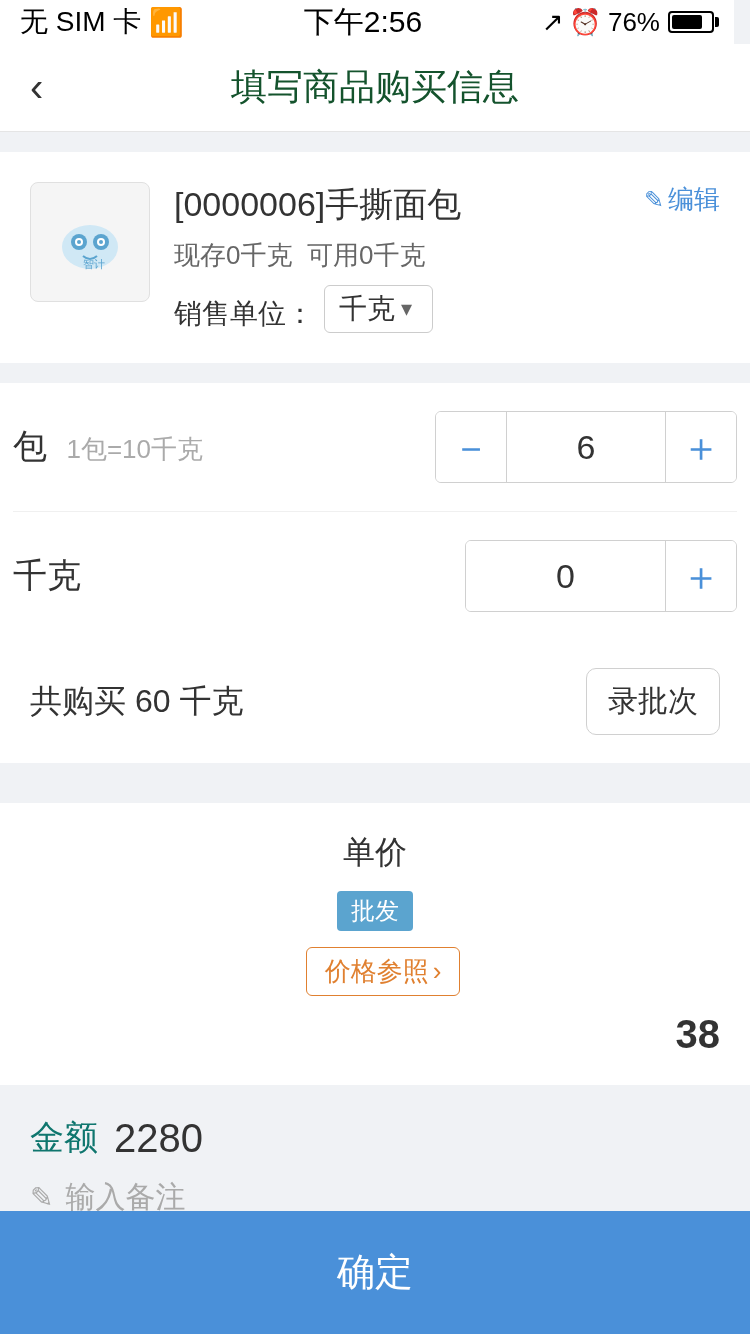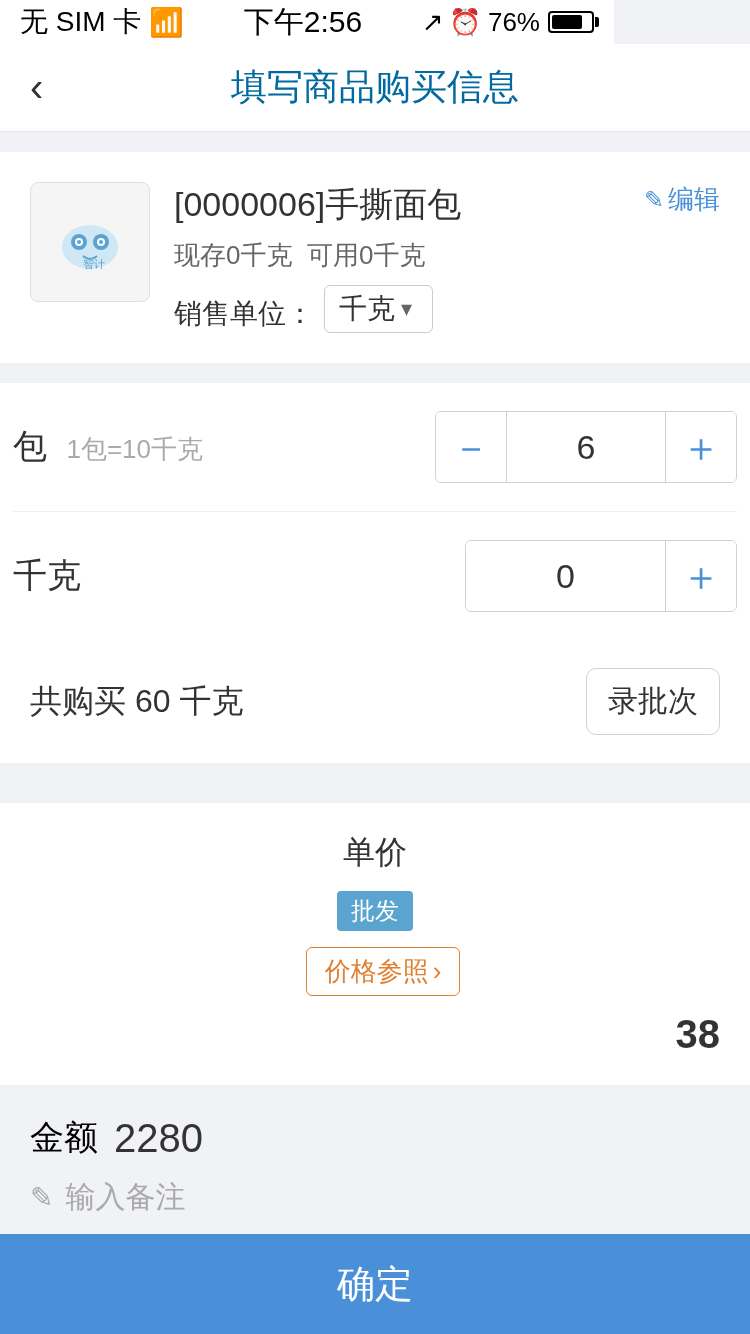--- a/index.html
+++ b/index.html
@@ -8,21 +8,21 @@
       width: 750px;
       min-height: 1334px;
       font-family: -apple-system, "PingFang SC", "Helvetica Neue", Arial, sans-serif;
       background: #f0f2f5;
       font-size: 32px;
       color: #333;
     }
 
     
     .status-bar {
-      width: 614px;
+      width: 734px;
       height: 44px;
       background: #fff;
       display: flex;
       align-items: center;
       justify-content: space-between;
       padding: 16px 20px;
       font-size: 28px;
       color: #000;
     }
     .status-left { display: flex; align-items: center; gap: 8px; }
@@ -70,21 +70,21 @@
     .nav-back {
       position: absolute;
       left: 30px;
       font-size: 40px;
       color: #333;
       cursor: pointer;
     }
     .nav-title {
       font-size: 36px;
       font-weight: 500;
-      color: #0369a1;
+      color: #14532d;
     }
 
     
     .product-card {
       background: #fff;
       margin-top: 20px;
       padding: 30px;
       display: flex;
       align-items: flex-start;
       gap: 24px;
@@ -270,35 +270,35 @@
       margin-left: 16px;
     }
     .price-value { margin-left: auto; font-size: 40px; color: #333; font-weight: 700; }
 
     
     .amount-section {
       background: #f0f2f5;
       padding: 30px 30px 20px;
     }
     .amount-row { display: flex; align-items: center; gap: 16px; margin-bottom: 16px; }
-    .amount-label { font-size: 34px; color: #000000; }
+    .amount-label { font-size: 34px; color: #0f766e; }
     .amount-value { font-size: 40px; color: #333; font-weight: 400; }
     .note-row { display: flex; align-items: center; gap: 12px; color: #aaa; font-size: 30px; cursor: pointer; }
     .note-icon { font-size: 28px; }
 
     
     .spacer { flex: 1; min-height: 300px; background: #f0f2f5; }
 
     
     .confirm-btn {
       position: fixed;
       bottom: 0;
       left: 0;
       width: 750px;
-      height: 100px;
+      height: 123px;
       background: #4a90d9;
       color: #fff;
       font-size: 38px;
       border: none;
       cursor: pointer;
       display: flex;
       align-items: center;
       justify-content: center;
     }
   </style>

